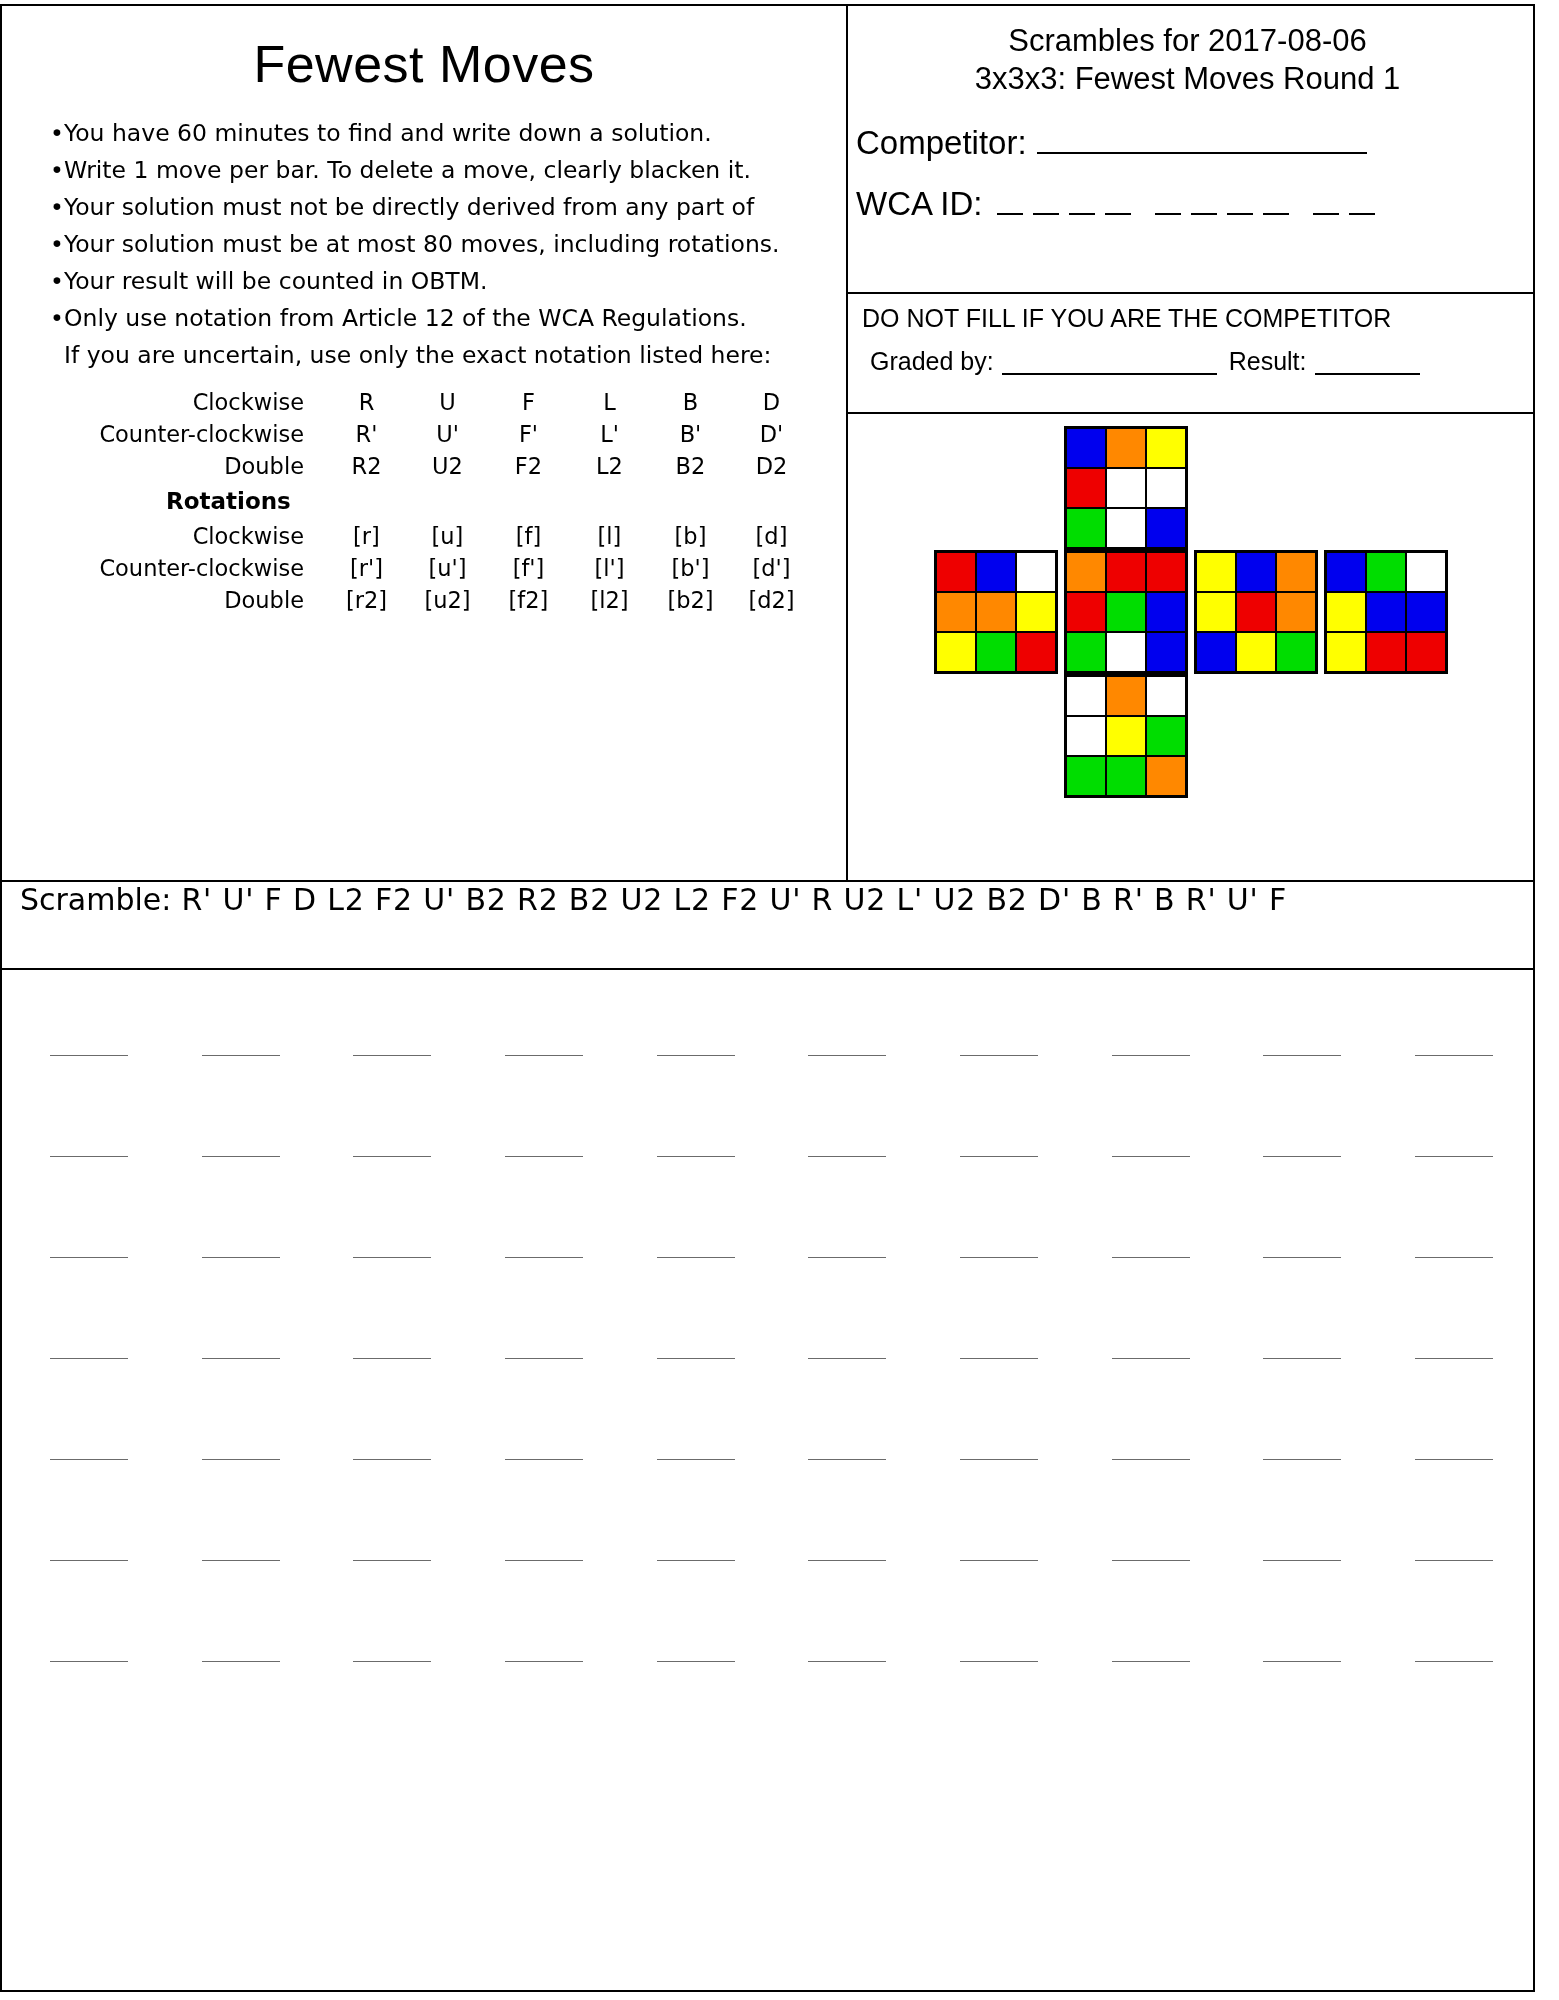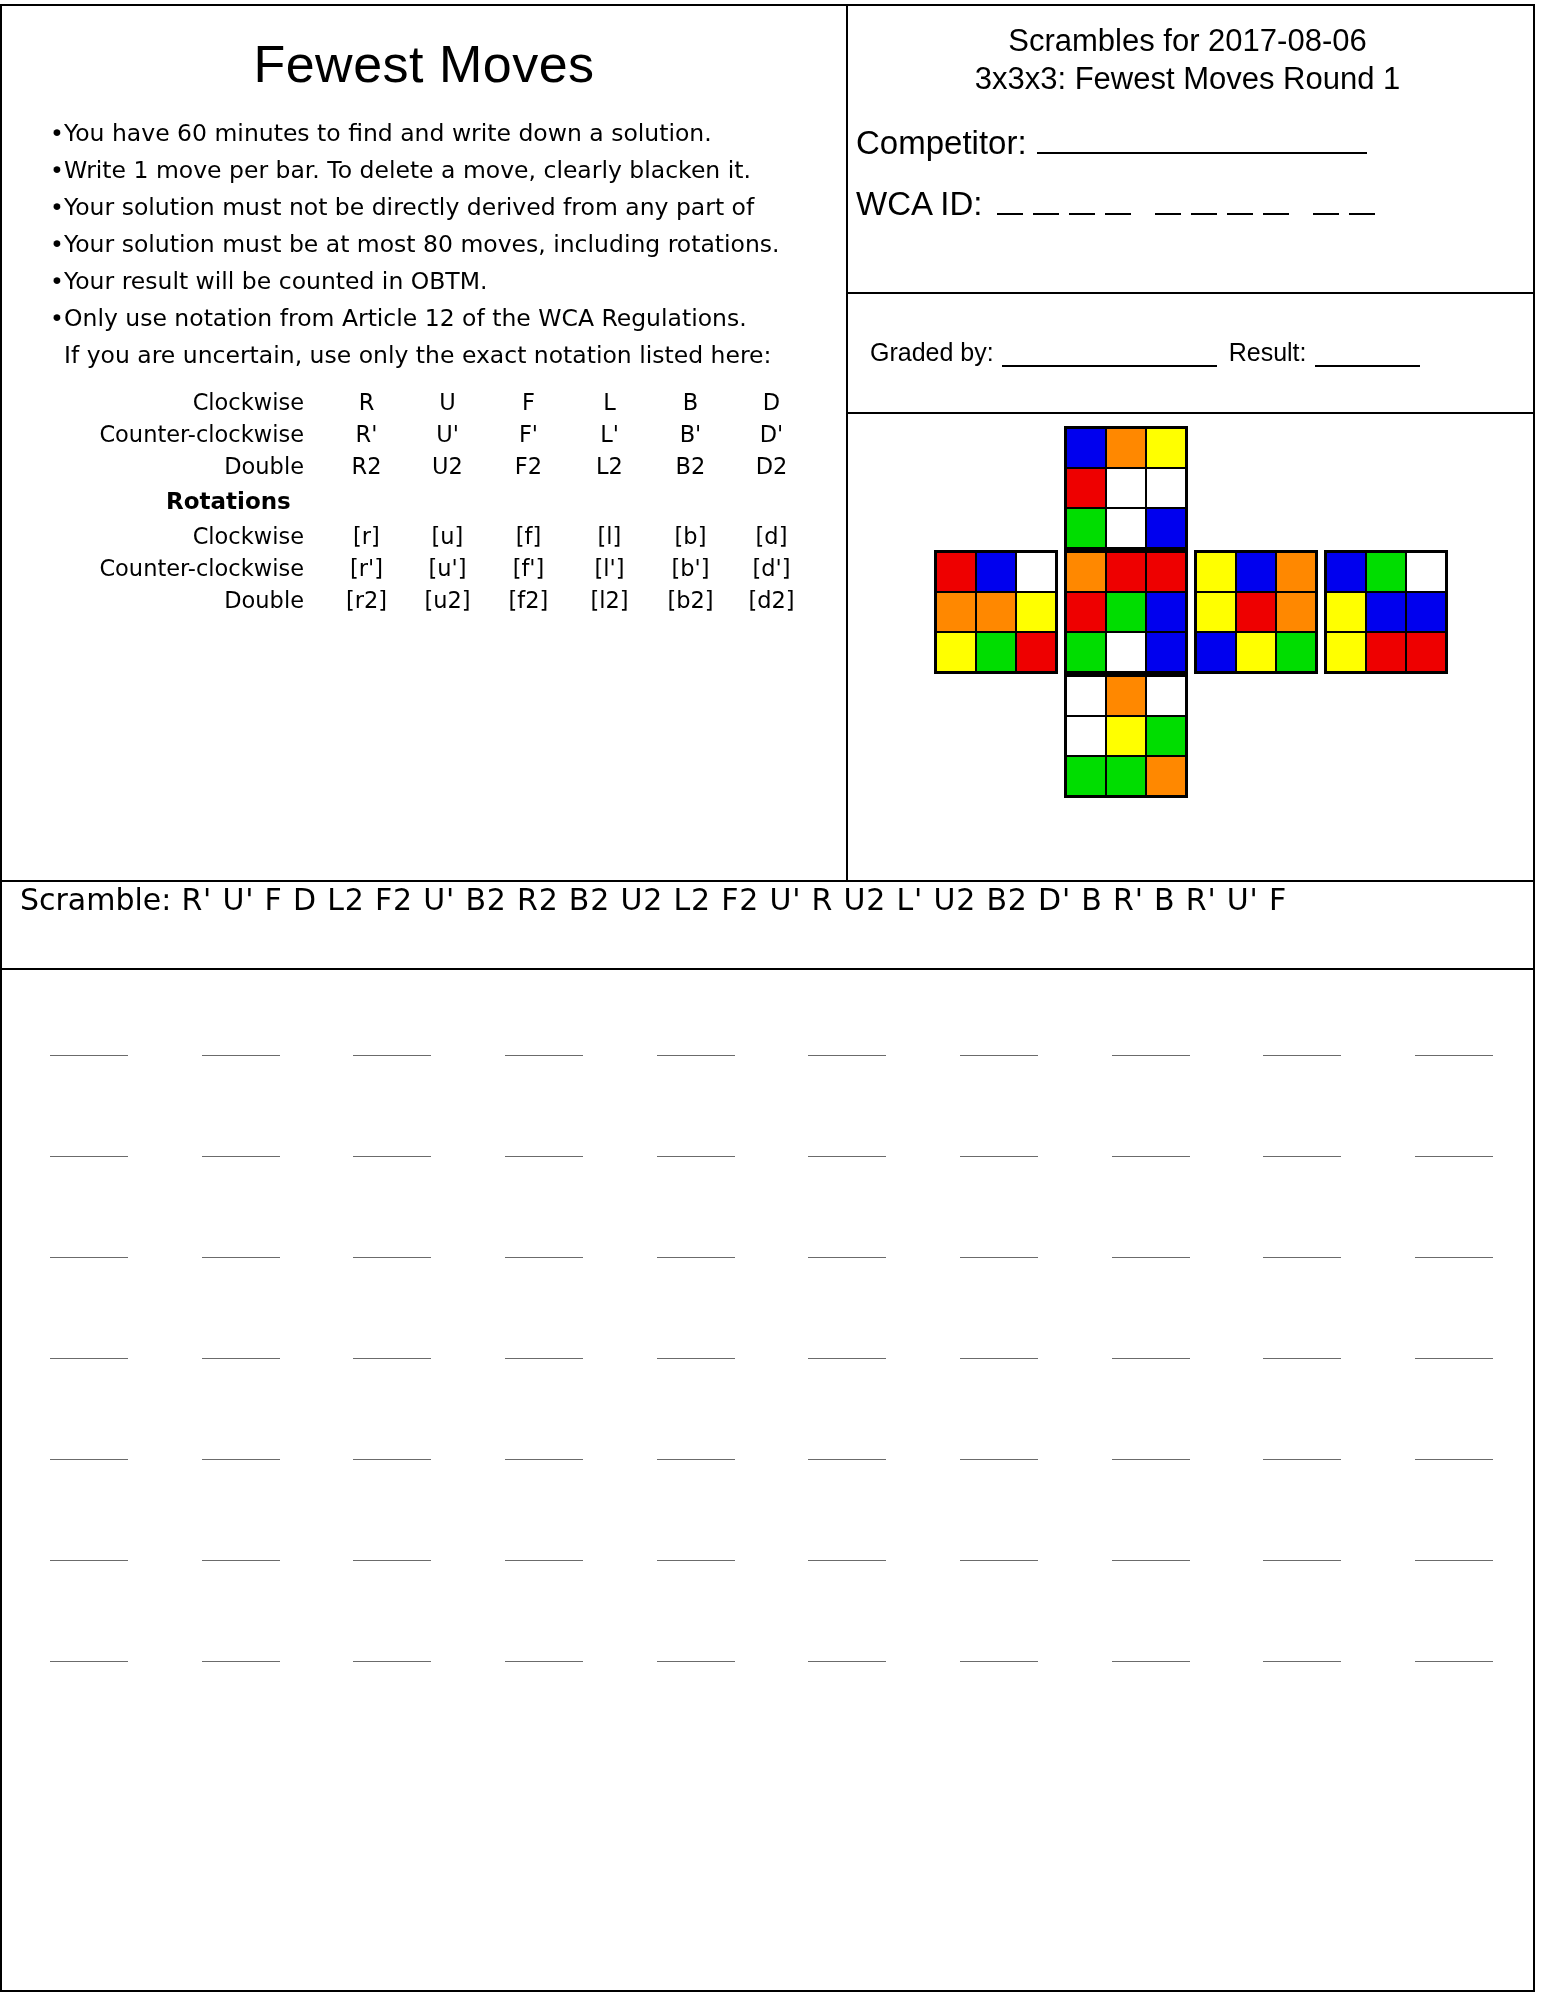--- a/index.html
+++ b/index.html
@@ -163,23 +163,23 @@
   .donotfill {
     box-sizing: border-box;
     border-bottom: 2px solid #000;
     padding: 10px 14px 14px 14px;
     font-family: "Liberation Sans", sans-serif;
     height: 120px;
   }
   .dnf-title { font-size: 25px; }
   .dnf-row {
     font-size: 25px;
-    margin-top: 34px;
-    display: flex;
-    align-items: flex-end;
+    margin-top: 14px;
+    display: flex;
+    align-items: center;
     padding-left: 8px;
   }
   .dnf-line {
     display: inline-block;
     border-bottom: 2px solid #000;
     height: 1.0em;
     margin: 0 12px 0 8px;
   }
   .gradedby-line { width: 215px; }
   .result-line { width: 105px; }
@@ -379,20 +379,21 @@
               <span class="wca-slot"></span>
               <span class="wca-slot"></span>
               <span class="wca-gap"></span>
               <span class="wca-slot"></span>
               <span class="wca-slot"></span>
             </span>
         </div>
       </div>
 
       <div class="donotfill">
+        <div class="dnf-title">DO NOT FILL IF YOU ARE THE COMPETITOR</div>
         <div class="dnf-row">
           <span>Graded by:</span>
           <span class="dnf-line gradedby-line"></span>
           <span>Result:</span>
           <span class="dnf-line result-line"></span>
         </div>
       </div>
 
       <div class="cube-area">
         <div class="cube-net">

